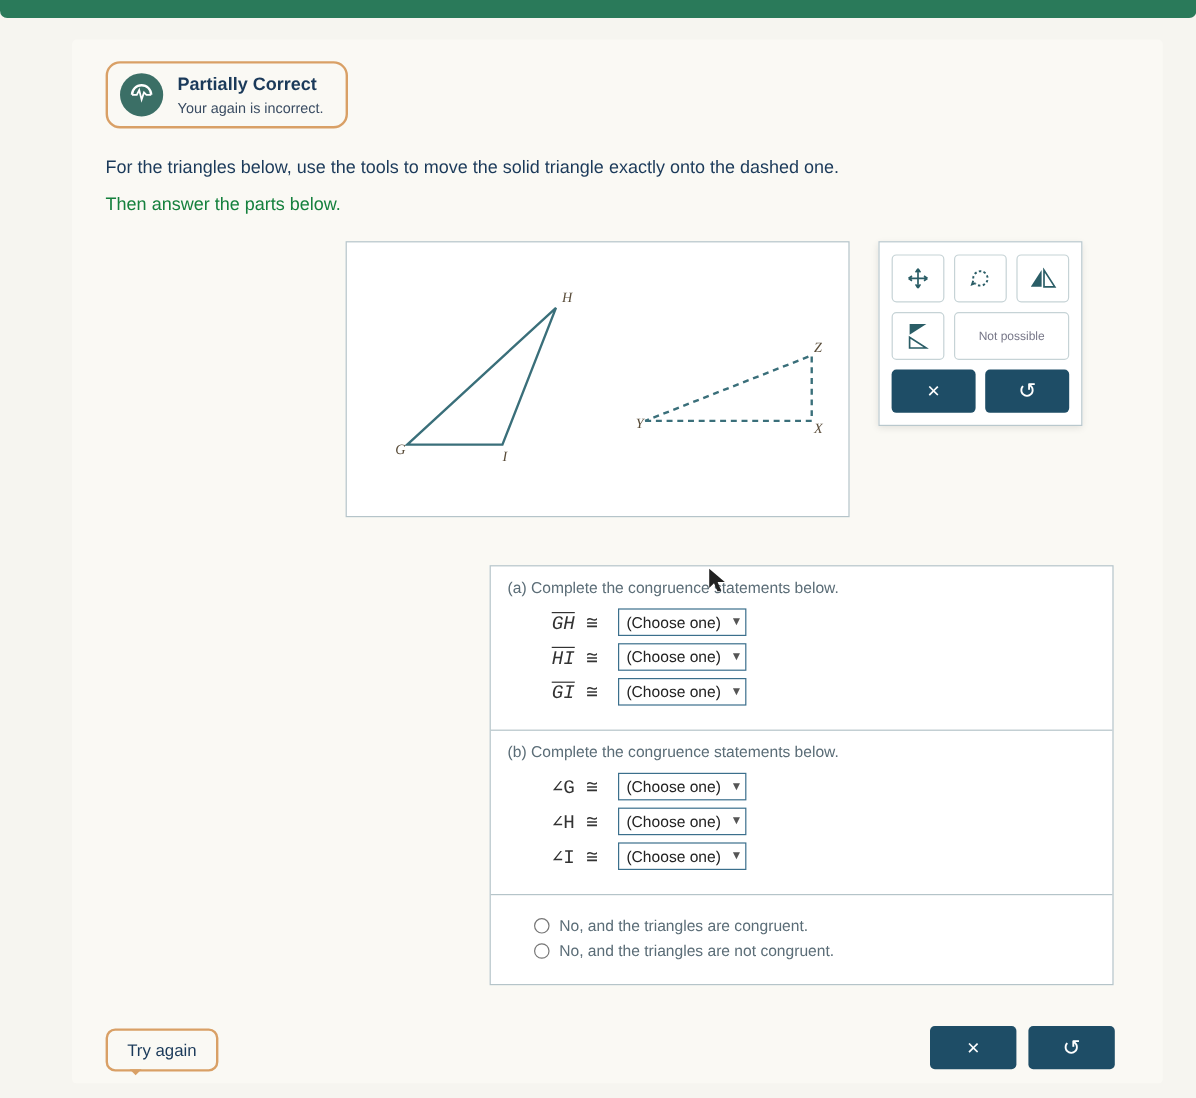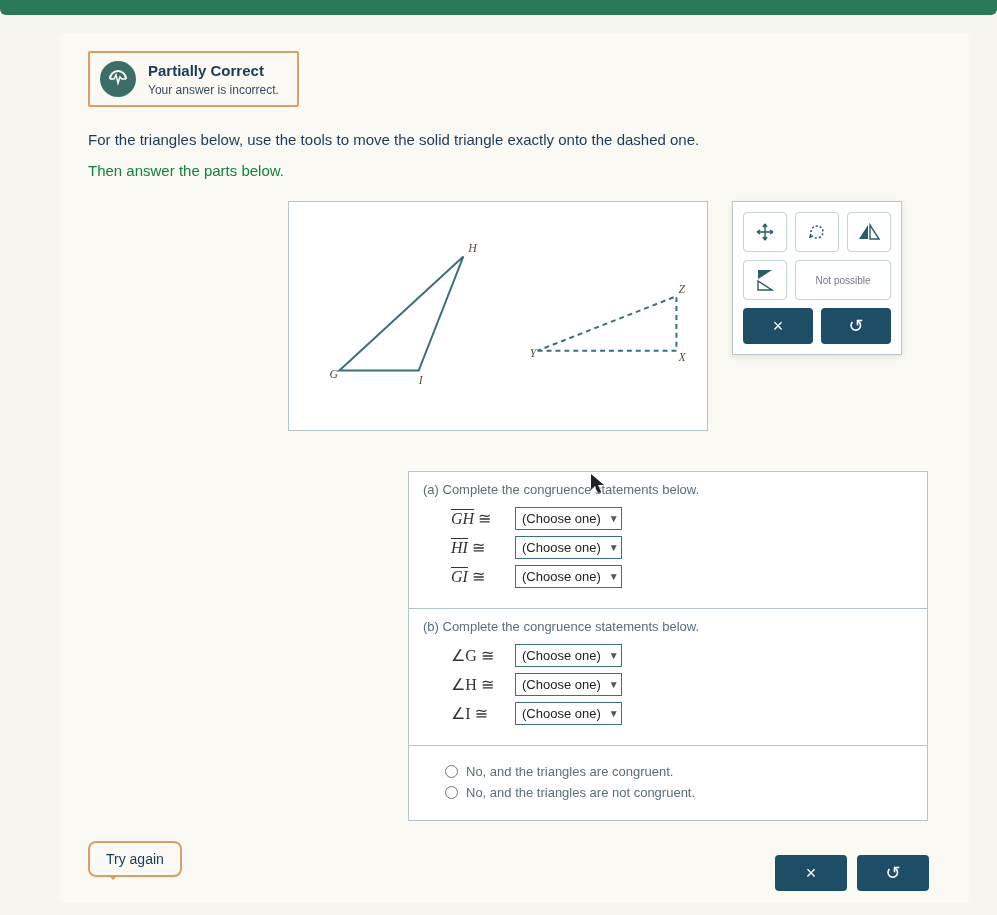--- a/index.html
+++ b/index.html
@@ -23,21 +23,21 @@
     border-radius: 4px;
     margin: 0 28px 0 60px;
     padding: 18px 28px 26px 28px;
     min-height: 870px;
     position: relative;
   }
   .status-box {
     display: inline-flex;
     align-items: center;
     border: 2px solid #d9a066;
-    border-radius: 2px;
+    border-radius: 12px;
     padding: 8px 18px 8px 10px;
     gap: 12px;
     margin-bottom: 24px;
   }
   .status-icon {
     width: 36px; height: 36px;
     background: #3b6f66;
     border-radius: 50%;
     display: flex; align-items: center; justify-content: center;
     color: #fff;
@@ -95,39 +95,39 @@
     margin-left: 320px;
     margin-top: 40px;
     width: 520px;
     font-size: 13px;
     color: #5b6d77;
   }
   .qsection { border-bottom: 1px solid #b5c4c9; padding: 10px 12px 14px 14px; }
   .qsection:last-child { border-bottom: none; }
   .qlabel { margin-bottom: 10px; }
   .mrow { display: flex; align-items: center; gap: 8px; margin: 6px 0 6px 28px; }
-  .mexpr { font-family: Liberation Serif, serif; font-size: 16px; color: #333; min-width: 56px; text-align: left; }
+  .mexpr { font-family: Liberation Mono, monospace; font-size: 16px; color: #333; min-width: 56px; text-align: center; }
   .overline { text-decoration: overline; font-style: italic; }
   .sel {
     border: 1px solid #3b6f8c;
     background: #fff;
     padding: 3px 2px 3px 6px;
     font-size: 13px;
     color: #222;
     display: inline-flex; align-items: center; gap: 8px;
     cursor: pointer;
   }
   .sel .tri { font-size: 10px; color: #555; }
   .radiolist { margin: 8px 0 0 22px; }
   .radio { display: flex; align-items: center; gap: 8px; margin: 6px 0; color: #5b6d77; font-size: 13px; }
   .radio input { margin: 0; }
 
   .tryagain {
     position: absolute;
-    left: 28px; bottom: 26px;
+    left: 28px; bottom: 10px;
     border: 2px solid #d9a066;
     border-radius: 8px;
     padding: 8px 16px;
     background: #faf9f4;
     color: #1b3a5a;
     font-size: 14px;
     cursor: pointer;
   }
   .tryagain::after {
     content: "";
@@ -158,21 +158,21 @@
 
   <div class="status-box">
     <div class="status-icon">
       <svg width="20" height="20" viewBox="0 0 20 20">
           <path d="M2 10 A8 8 0 1 1 18 10" fill="none" stroke="#fff" stroke-width="2"></path>
           <path d="M2 10 L6 10 L8 6 L10 14 L12 8 L14 10 L18 10" fill="none" stroke="#fff" stroke-width="1.5"></path>
         </svg>
     </div>
     <div class="status-text">
       <div class="t1">Partially Correct</div>
-      <div class="t2">Your answer is incorrect.</div>
+      <div class="t2">Your again is incorrect.</div>
     </div>
   </div>
 
   <div class="instr1">For the triangles below, use the tools to move the solid triangle exactly onto the dashed one.</div>
   <div class="instr2">Then answer the parts below.</div>
 
   <div class="workrow">
 
     <div class="canvas">
       <svg viewBox="0 0 420 230">

